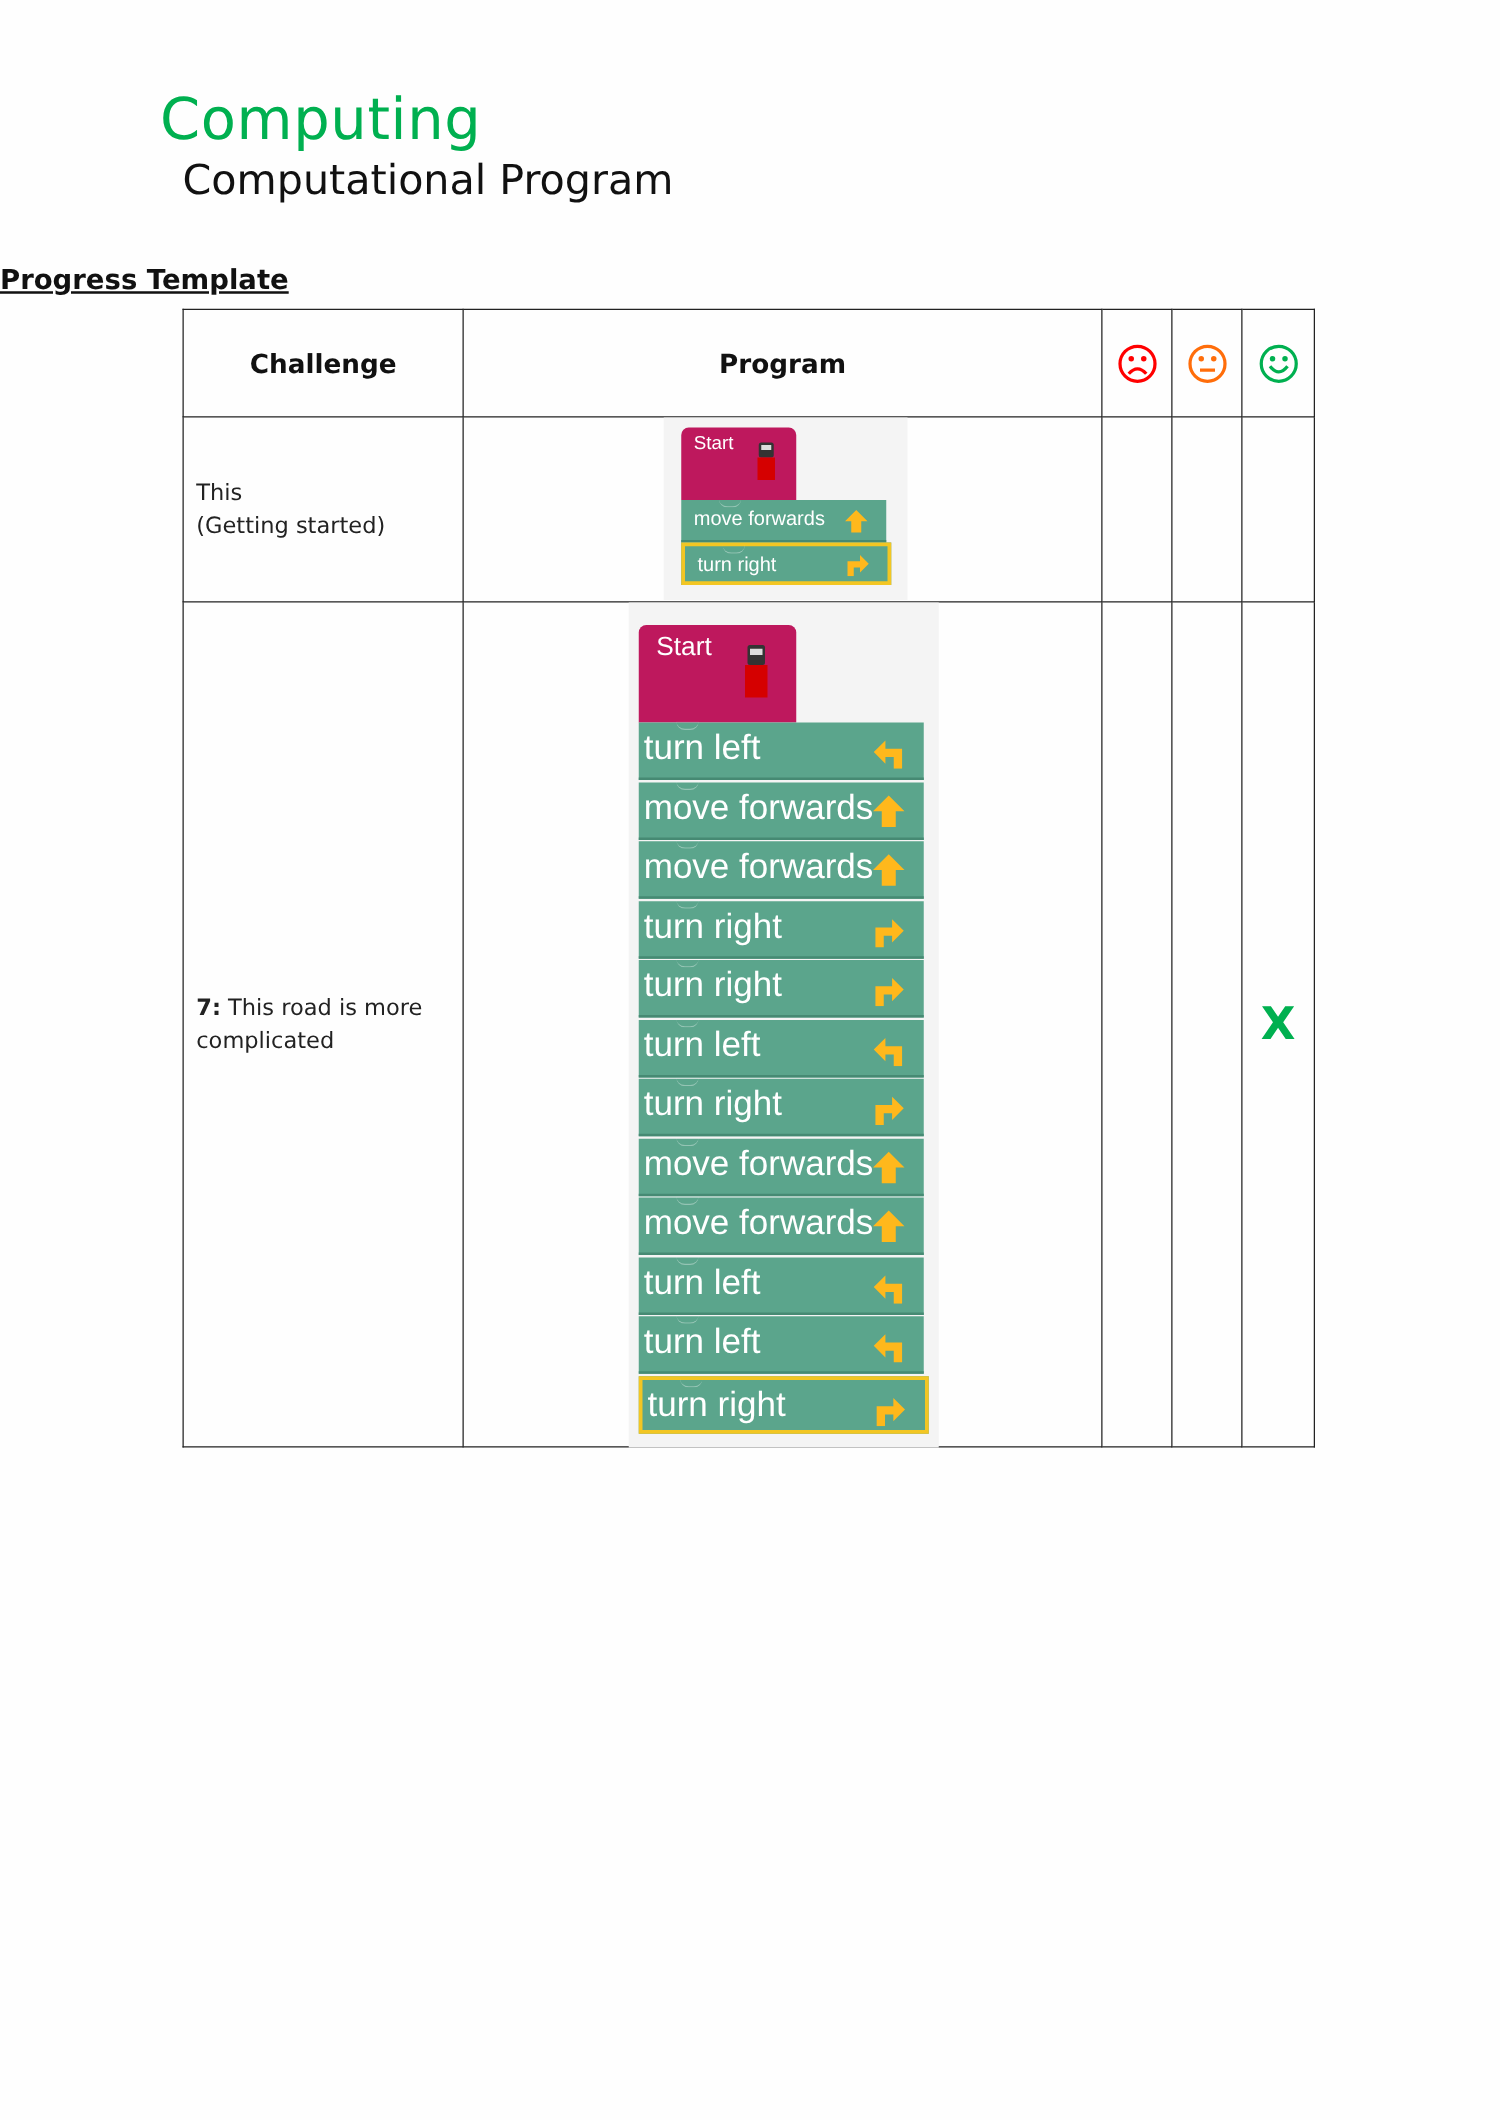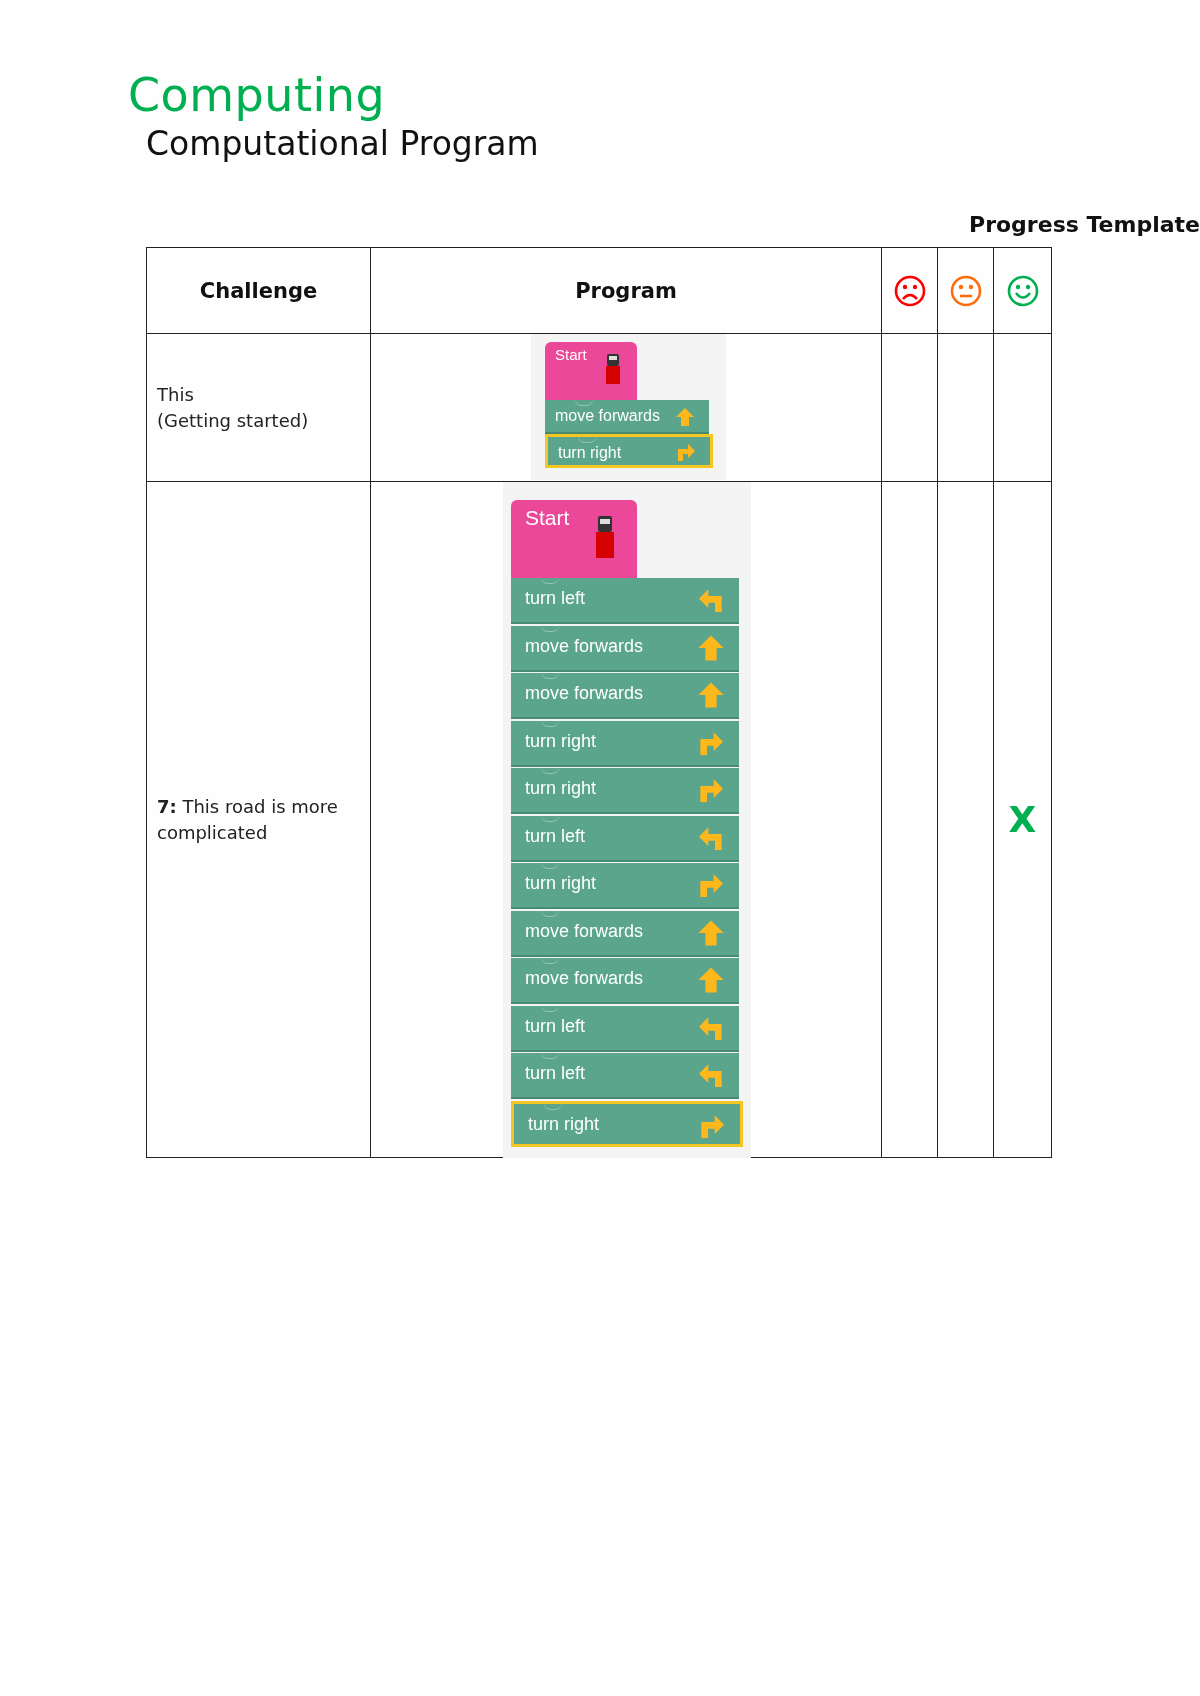--- a/index.html
+++ b/index.html
@@ -1,34 +1,34 @@
 <!DOCTYPE html>
 <html><head>
 <meta charset="utf-8">
 <style>
   html, body { margin:0; padding:0; background:#fefefe; }
   body { width:1200px; height:1696px; position:relative; overflow:hidden; font-family:"Liberation Sans", sans-serif; }
   .title { position:absolute; left:128px; top:68px; font-size:46px; color:#00b050; font-family:"DejaVu Sans", sans-serif; letter-spacing:0.5px; }
   .subtitle { position:absolute; left:146px; top:124px; font-size:33px; color:#111; font-family:"DejaVu Sans", sans-serif; }
-  .doc-heading { position:absolute; left:0; width:1200px; top:212px; text-align:right; font-weight:bold; font-size:22px; color:#111; font-family:"DejaVu Sans", sans-serif; }
+  .doc-heading { position:absolute; left:0; width:1200px; top:212px; text-align:left; font-weight:bold; font-size:22px; color:#111; font-family:"DejaVu Sans", sans-serif;text-decoration:underline; }
   .tbl { position:absolute; left:146px; top:247px; border-collapse:collapse; }
   .tbl td, .tbl th { border:1.5px solid #222; padding:0; vertical-align:middle; }
   .tbl th { font-weight:bold; font-size:21px; color:#111; text-align:center; font-family:"DejaVu Sans", sans-serif; }
   .c1 { width:213px; } .c2 { width:510px; } .c3 { width:55px; } .c4 { width:55px; } .c5 { width:57px; }
   .hdr-row { height:86px; }
   .row1 { height:148px; }
   .row2 { height:676px; }
   .chal { font-size:18px; color:#222; padding-left:10px !important; font-family:"DejaVu Sans", sans-serif; line-height:26px; }
   .chal b { font-weight:bold; }
   .face { display:block; margin:0 auto; }
   .prog-cell { position:relative; }
   .canvas { position:absolute; background:#f4f4f4; }
-  .blk { position:absolute; left:8px; height:44px; background:#5ba58c; border-bottom:2px solid #468a73; box-sizing:border-box; color:#fff; font-size:18px; font-family:"Liberation Sans", sans-serif; line-height:40px; padding-left:14px; }
+  .blk { position:absolute; left:8px; height:44px; background:#5ba58c; border-bottom:2px solid #468a73; box-sizing:border-box; color:#fff; font-size:28px; font-family:"Liberation Sans", sans-serif; line-height:40px; padding-left:4px; }
   .blk.sel { border:3px solid #f3c623; }
-  .start { position:absolute; background:#ec4899; border-radius:6px 6px 0 0; color:#fff; font-family:"Liberation Sans", sans-serif; }
+  .start { position:absolute; background:#be185d; border-radius:6px 6px 0 0; color:#fff; font-family:"Liberation Sans", sans-serif; }
   .arrow { position:absolute; right:14px; top:9px; }
   .notch { position:absolute; left:30px; top:-1px; width:18px; height:6px; border-bottom:1.5px solid rgba(255,255,255,0.35); border-radius:0 0 10px 10px; }
   .mark-x { font-size:36px; font-weight:bold; color:#00b050; text-align:center; font-family:"DejaVu Sans", sans-serif; }
   .small .blk { height:34px; font-size:16px; line-height:31px; padding-left:10px; left:14px; }
 </style>
 </head>
 <body>
 
 <div class="title">Computing</div>
 <div class="subtitle">Computational Program</div>

